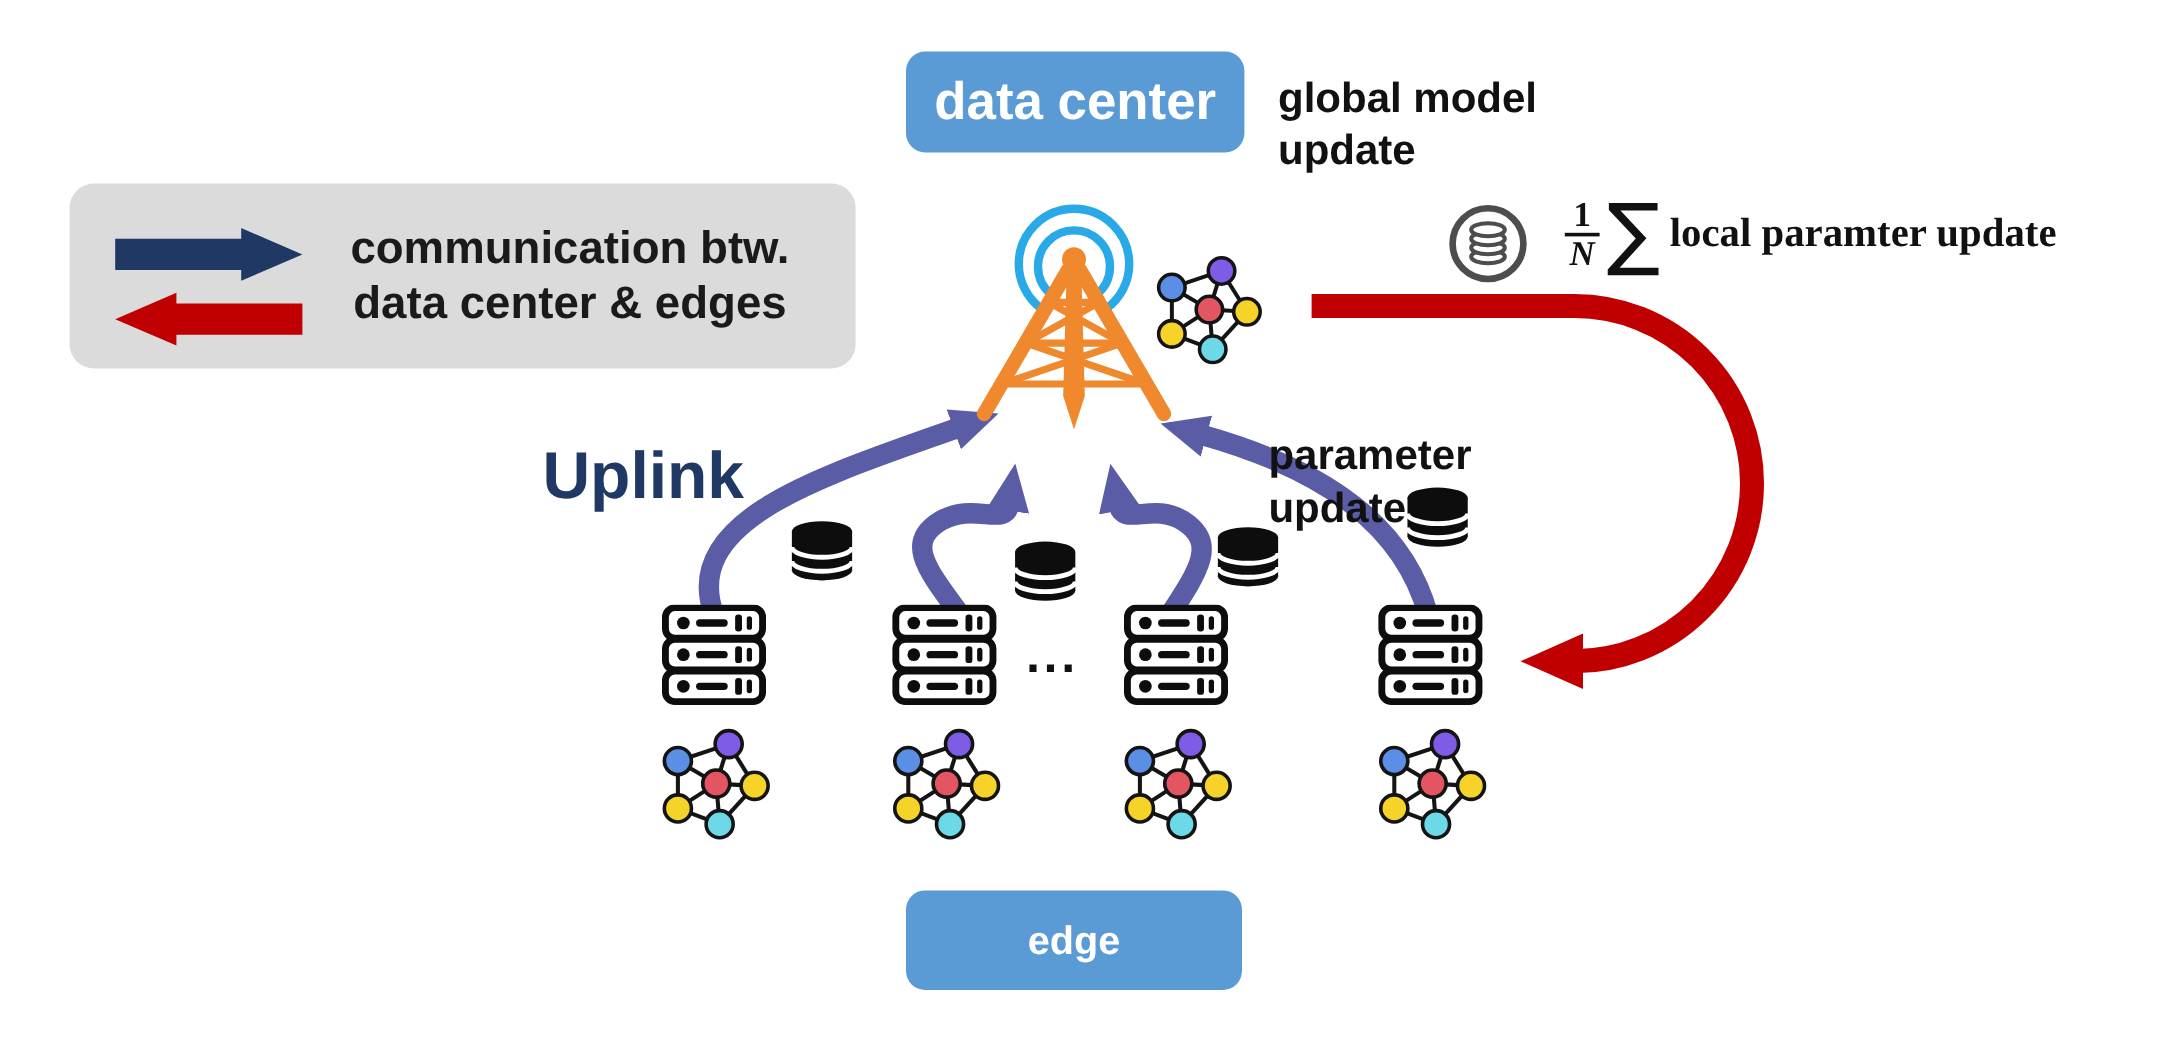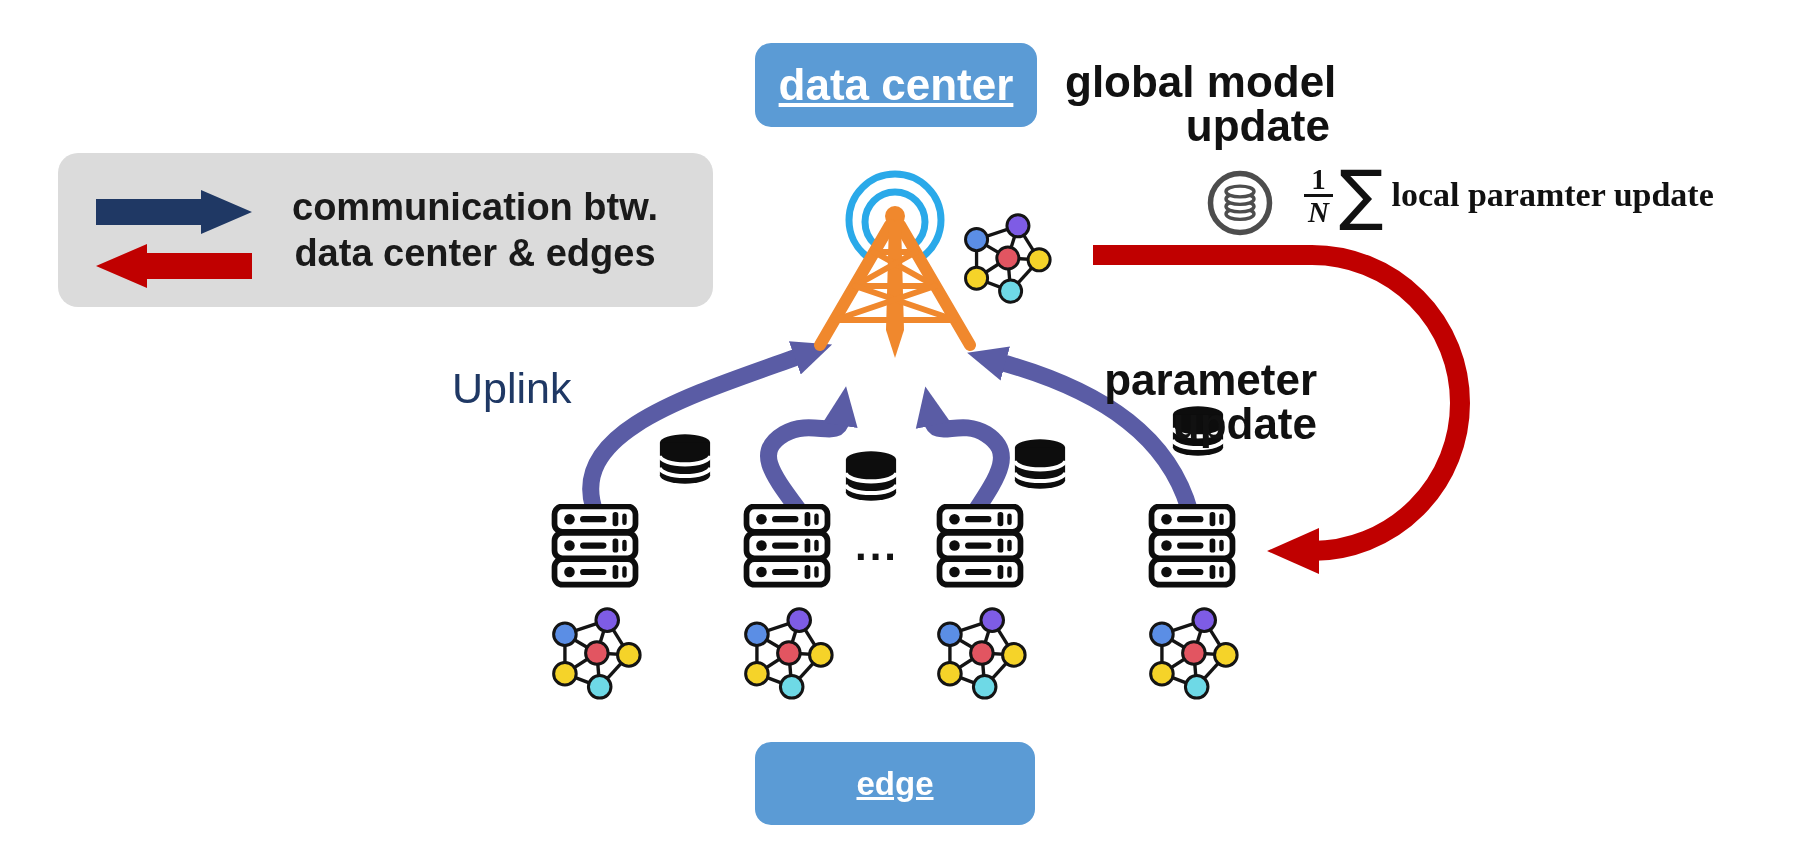--- a/index.html
+++ b/index.html
@@ -6,25 +6,25 @@
     --box-blue:#5B9BD5; --legend-bg:#DBDBDB; --navy:#1F3864; --red:#C00000;
     --uplink:#5A5CA5; --orange:#F0882D; --signal:#2AA9E9; --ink:#111111;
     --nn-purple:#7E5CE5; --nn-blue:#5B8EE5; --nn-red:#E25561; --nn-yellow:#F5D329; --nn-cyan:#6ED9E6;
     --graydb:#4D4D4D;
   }
   html,body{margin:0;padding:0;background:#fff;}
   #canvas{position:relative;width:1807px;height:866px;background:#ffffff;overflow:hidden;
           font-family:"Liberation Sans",sans-serif;}
   .abs{position:absolute;}
   .bluebox{background:var(--box-blue);border-radius:16px;color:#fff;font-weight:bold;
-           display:flex;align-items:center;justify-content:center;text-decoration:underline;}
+           display:flex;align-items:center;justify-content:center;}
   .legendbox{background:var(--legend-bg);border-radius:20px;}
   .legendtext{font-weight:bold;color:#1a1a1a;font-size:38px;line-height:46px;white-space:nowrap;text-align:center;}
-  .caption{font-weight:bold;color:var(--ink);font-size:44px;line-height:44px;text-align:right;white-space:nowrap;}
-  .linklabel{font-weight:normal;font-size:43px;white-space:nowrap;}
+  .caption{font-weight:bold;color:var(--ink);font-size:35px;line-height:44px;text-align:left;white-space:nowrap;}
+  .linklabel{font-weight:bold;font-size:55px;white-space:nowrap;}
   .formula{display:flex;align-items:center;font-family:"Liberation Serif",serif;color:var(--ink);}
   .frac{display:inline-block;text-align:center;font-weight:bold;font-size:29px;line-height:30px;}
   .frac .den{border-top:3px solid var(--ink);font-style:italic;padding:0 4px;}
   .sigma{font-family:"DejaVu Sans",sans-serif;font-size:66px;line-height:66px;font-weight:normal;margin:0 8px 0 6px;}
   .ftext{font-weight:bold;font-size:34px;white-space:nowrap;}
   .dots{font-weight:bold;font-size:42px;letter-spacing:3px;color:var(--ink);}
   svg{display:block;}
 </style>
 </head>
 <body>

